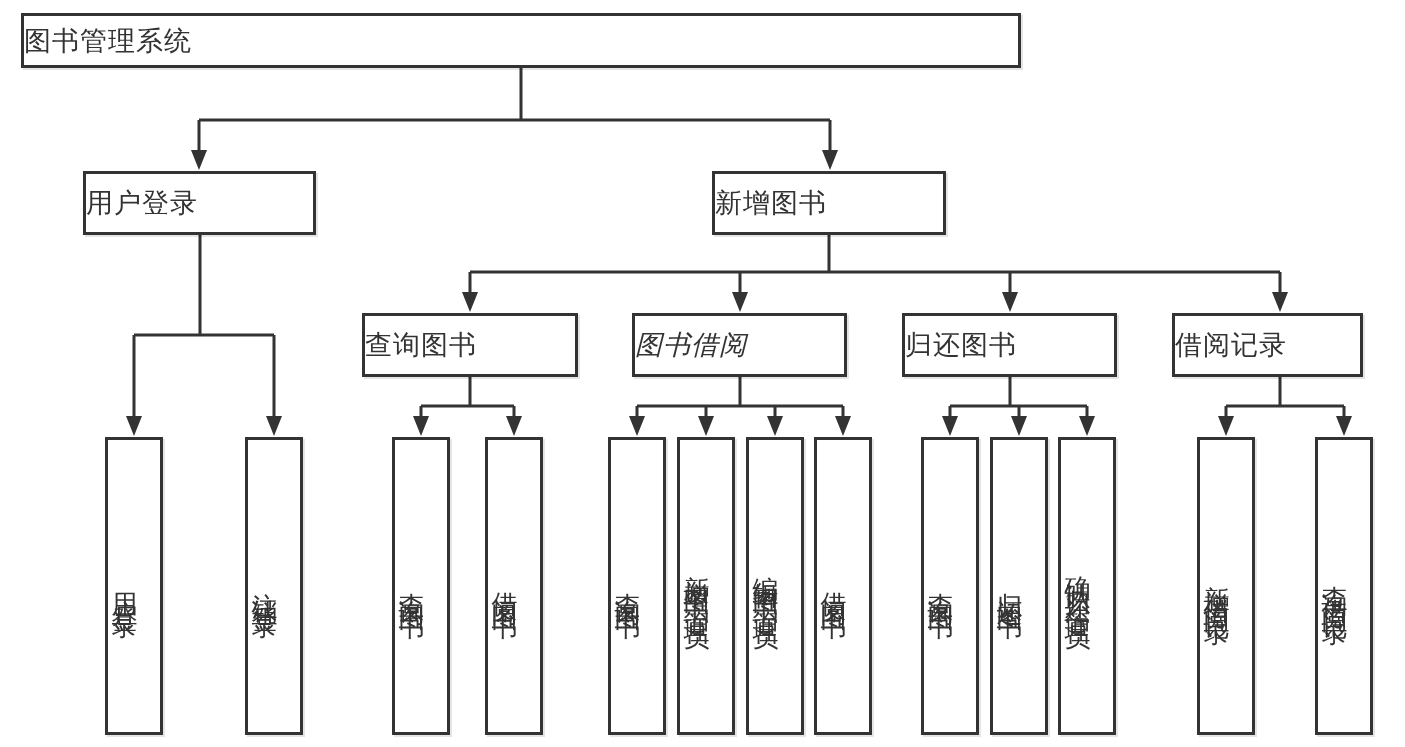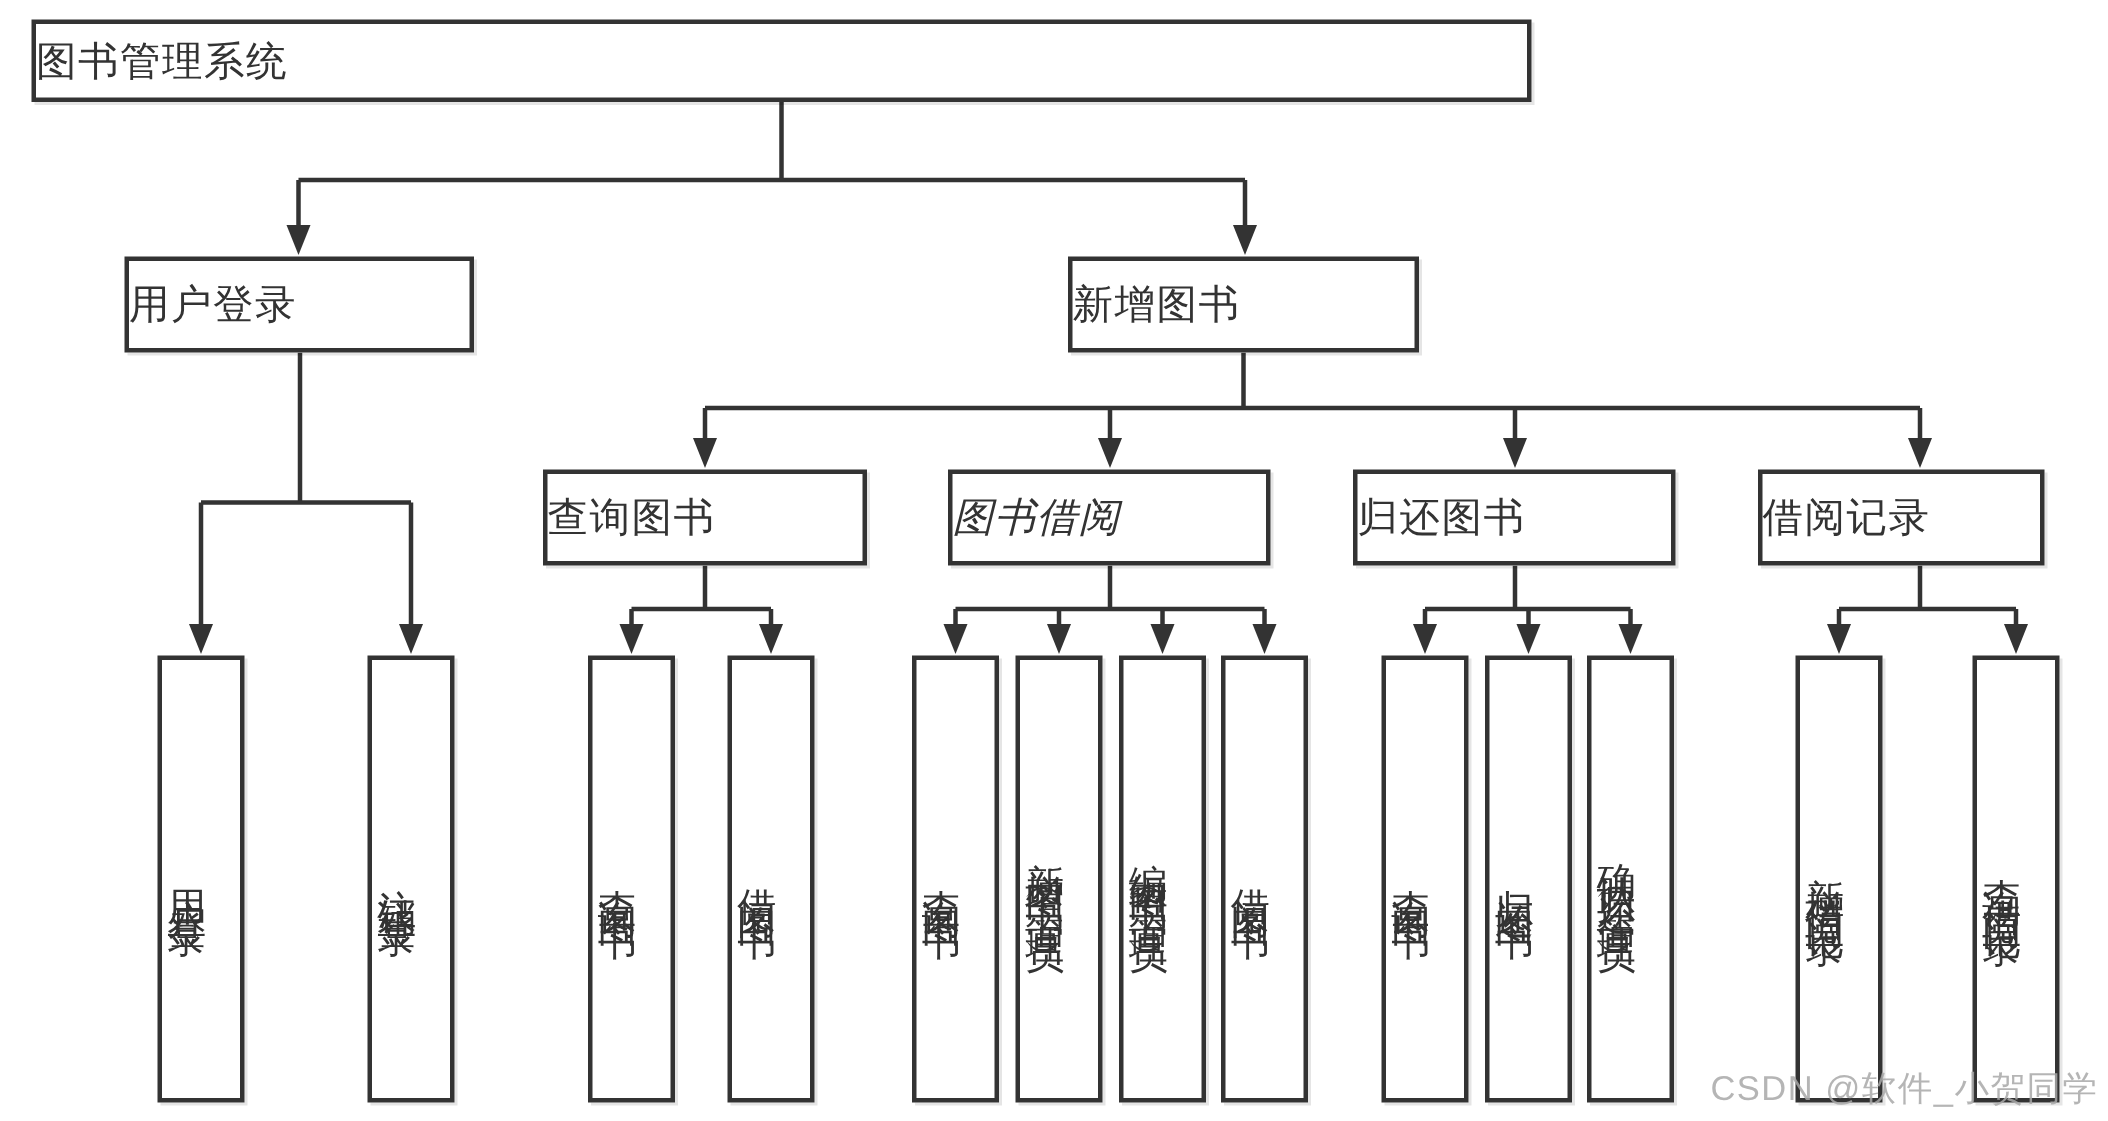--- a/index.html
+++ b/index.html
@@ -164,15 +164,14 @@
     <span class="vtext">确认归还（管理员）</span>
   </div>
 
   <div class="node vbox" style="left:1197px; top:437px; width:58px; height:298px;">
     <span class="vtext">新增借阅记录</span>
   </div>
   <div class="node vbox" style="left:1315px; top:437px; width:58px; height:298px;">
     <span class="vtext">查询借阅记录</span>
   </div>
 
-  <div class="watermark">CSDN @软件_小贺同学</div>
 
 </div>
 
 </body></html>

